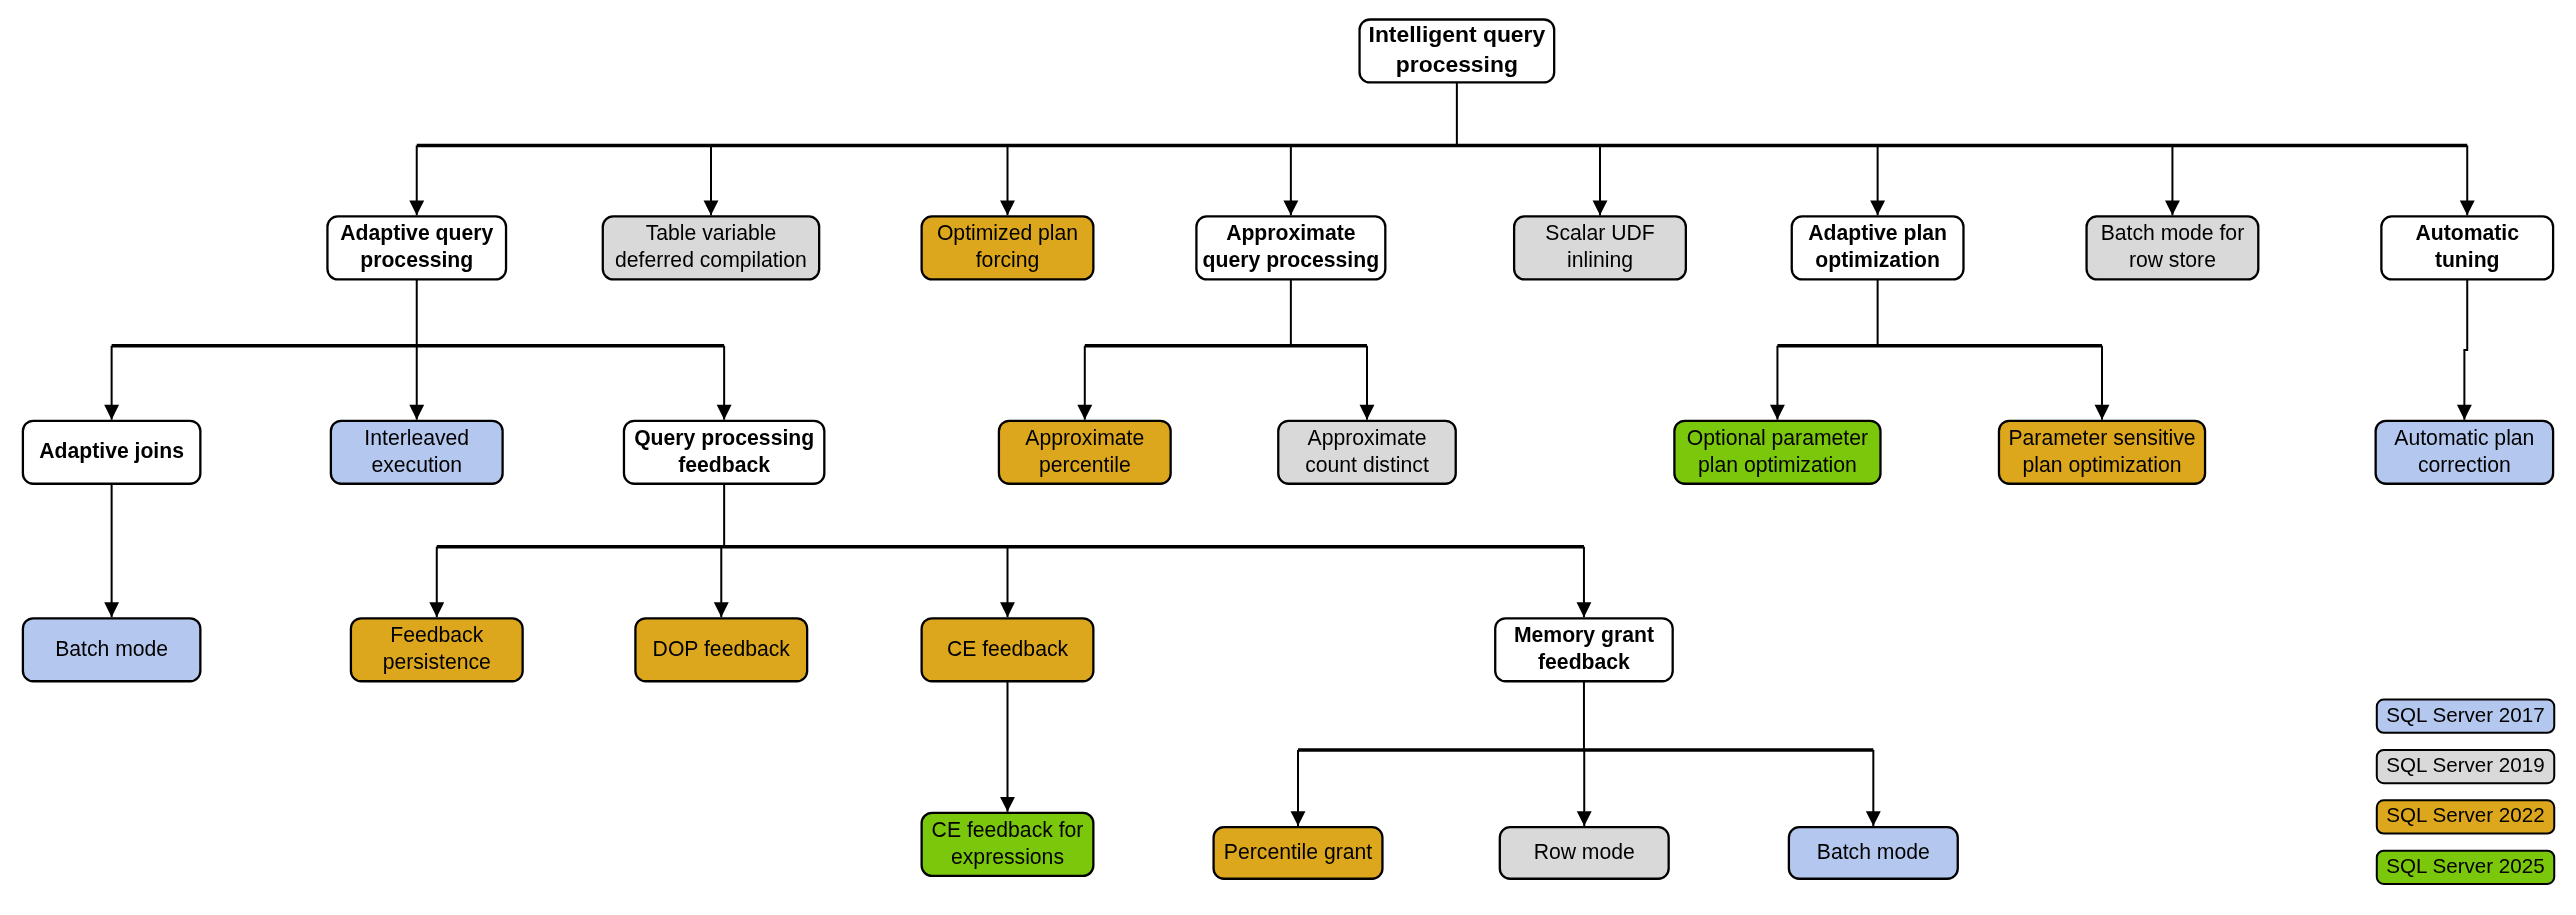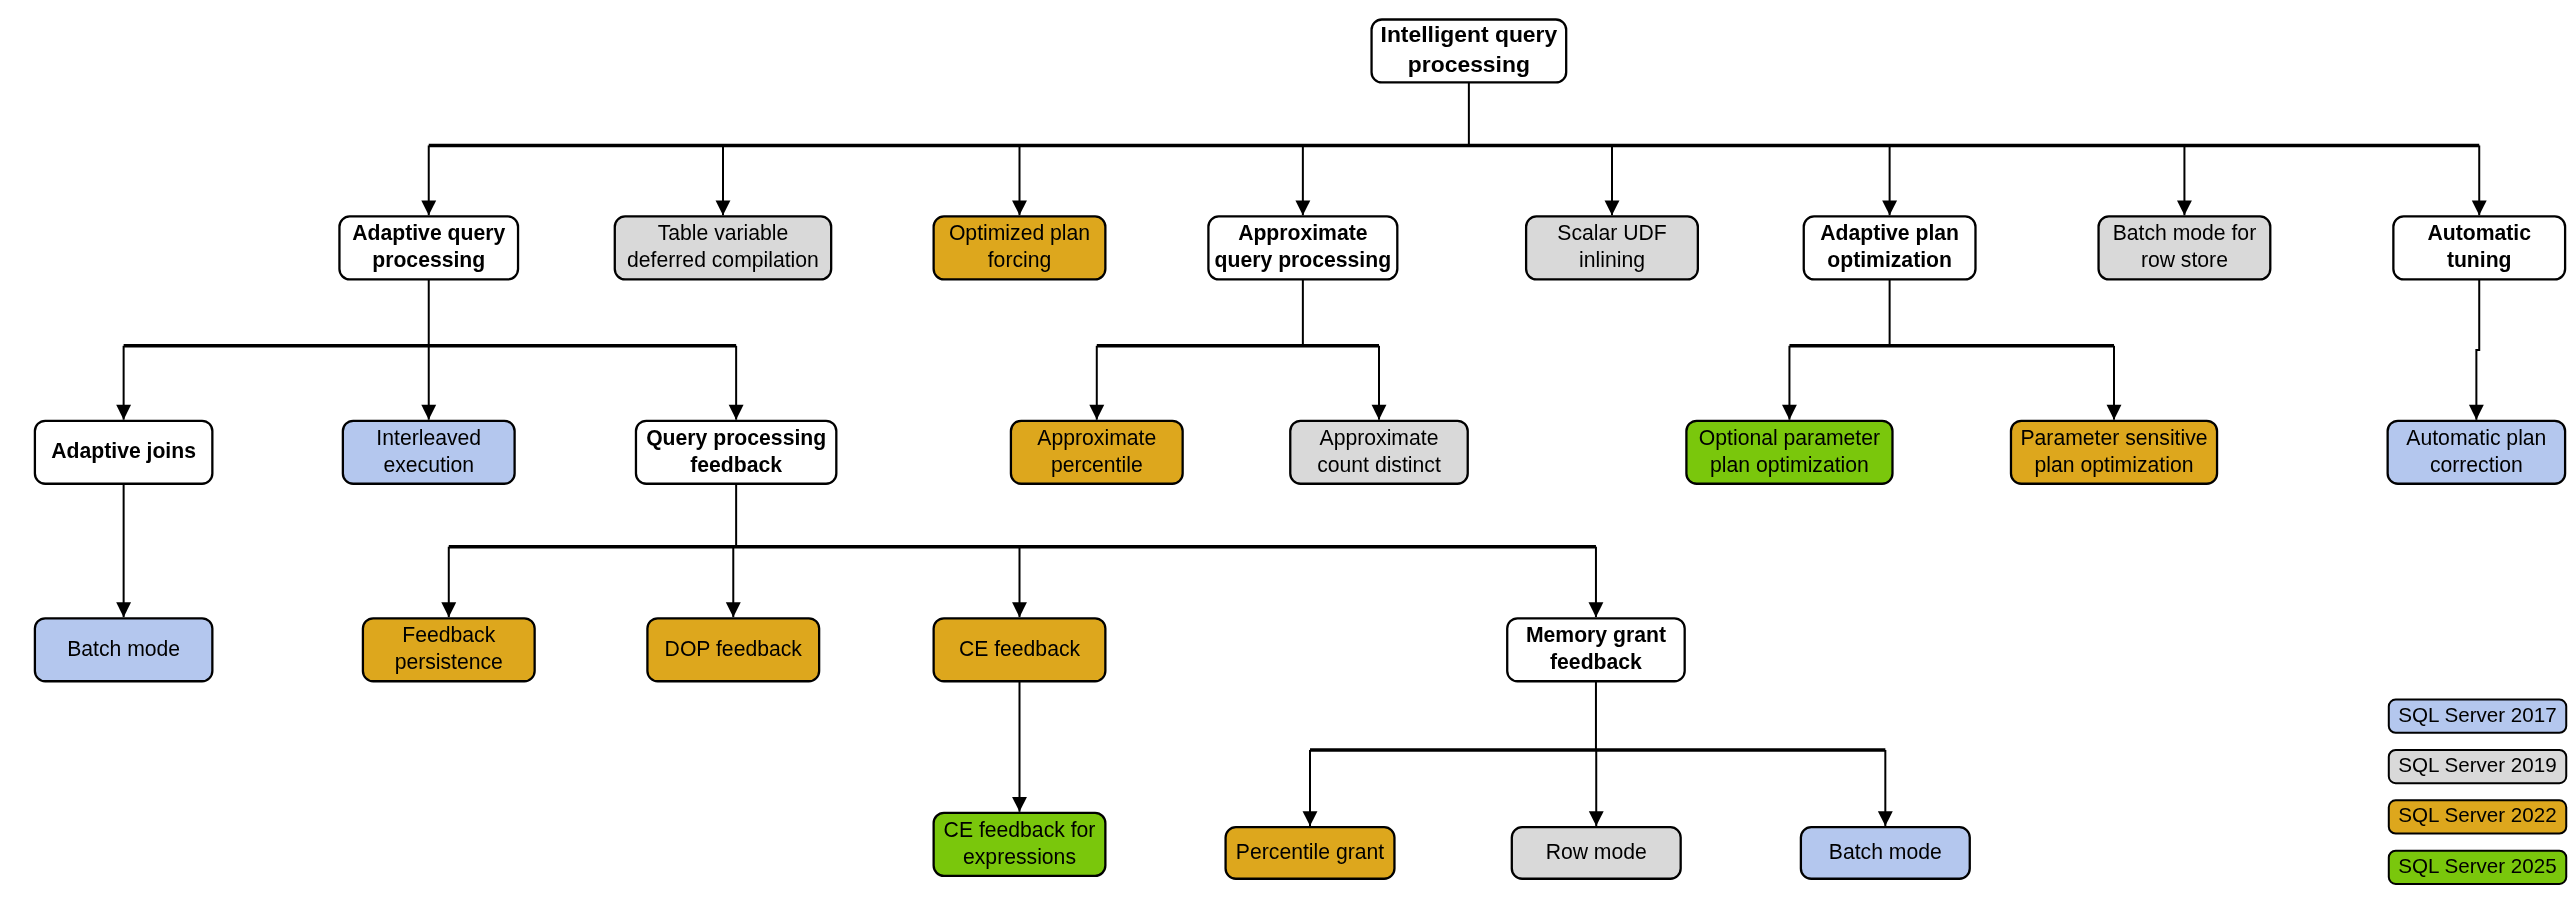--- a/index.html
+++ b/index.html
@@ -10,21 +10,20 @@
   body {
     width: 2576px;
     height: 916px;
     font-family: "Liberation Sans", sans-serif;
     overflow: hidden;
   }
   #diagram-root {
     position: relative;
     width: 2121px;
     height: 916px;
-    margin-left: 12px;
   }
   svg#flow {
     position: absolute;
     left: 0;
     top: 0;
     width: 2576px;
     height: 916px;
     display: block;
   }
   .node-rect {

